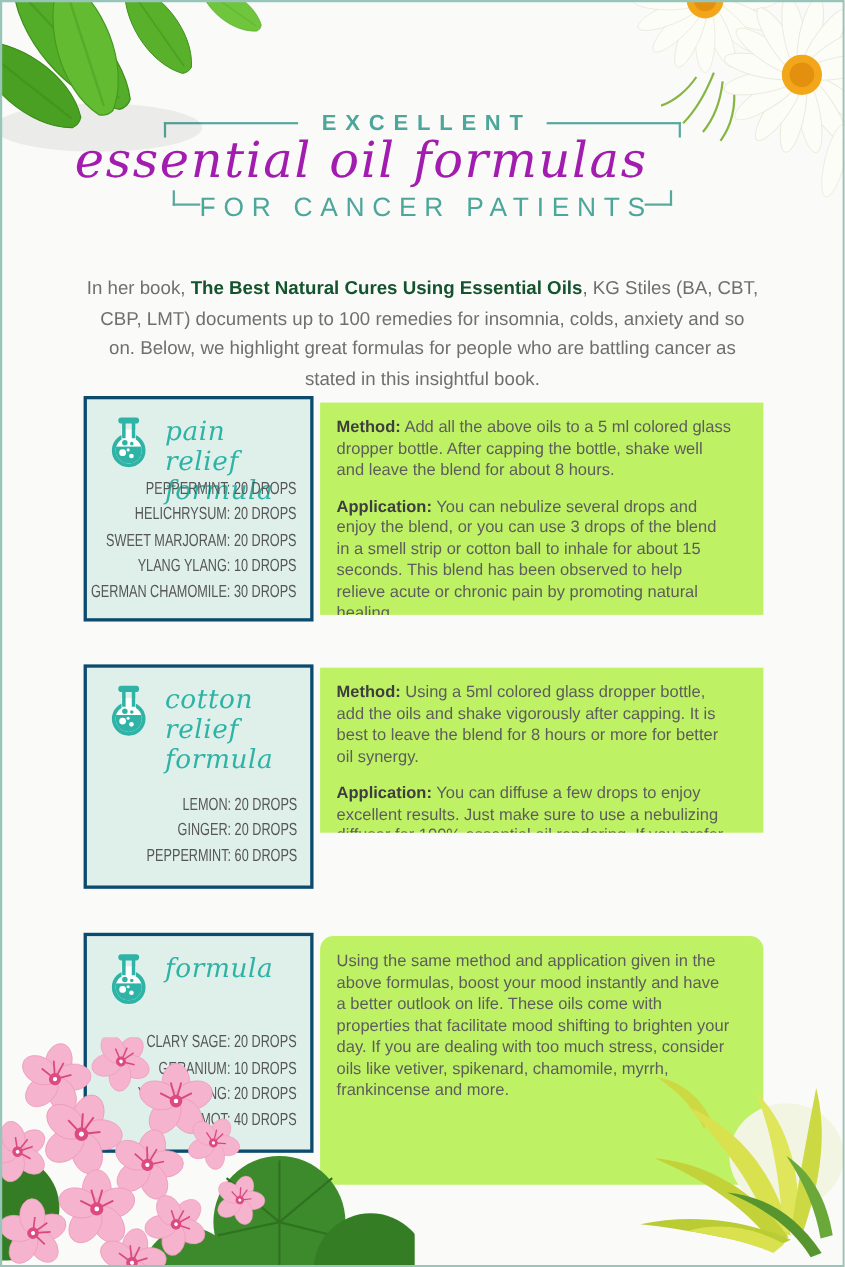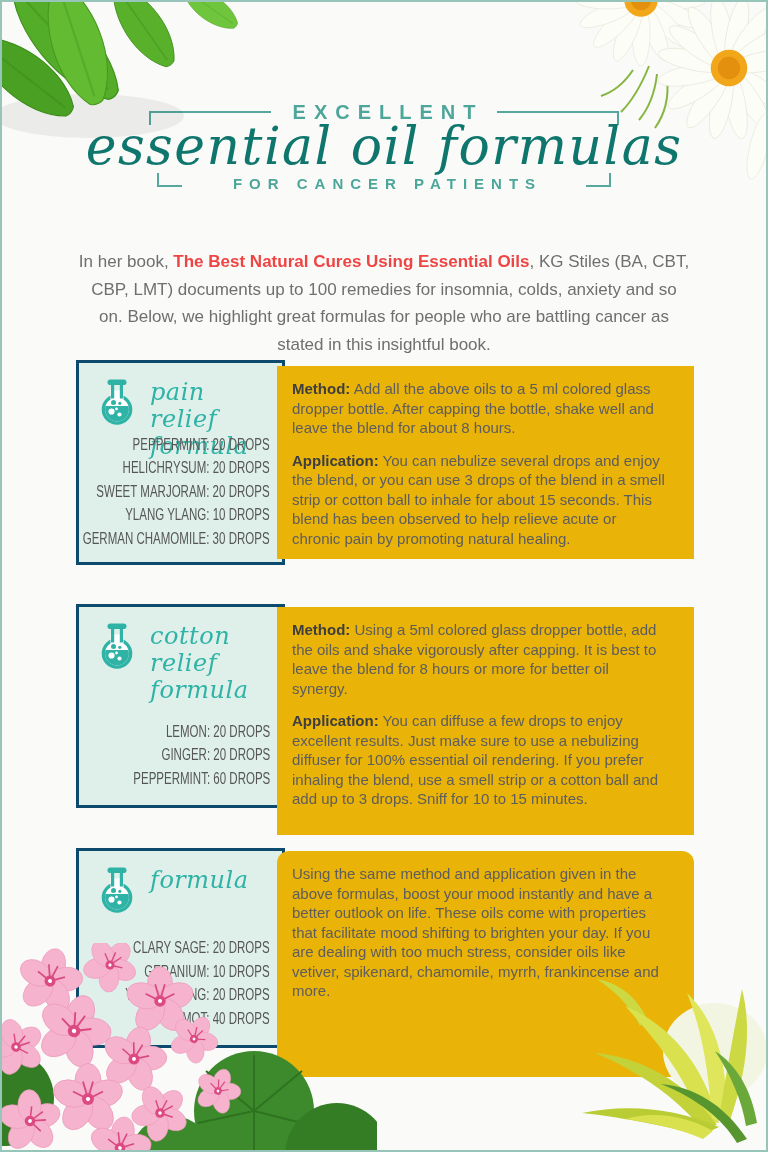--- a/index.html
+++ b/index.html
@@ -16,44 +16,44 @@
   .tl-line{top:16px;left:1px;width:122px;height:2px;}
   .tr-line{top:16px;right:1px;width:122px;height:2px;}
   .tl-tick{top:16px;left:1px;width:2px;height:14px;}
   .tr-tick{top:16px;right:1px;width:2px;height:14px;}
   .bl-tick{top:78px;left:9px;width:2px;height:14px;}
   .br-tick{top:78px;right:9px;width:2px;height:14px;}
   .bl-line{top:90px;left:9px;width:25px;height:2px;}
   .br-line{top:90px;right:9px;width:25px;height:2px;}
   .kicker{position:absolute;top:6px;left:0;right:0;text-align:center;
     font-weight:bold;font-size:20px;letter-spacing:8px;text-indent:8px;color:#4da69a;}
-  .main-title{position:absolute;top:27px;left:-80px;right:-80px;text-align:center;
-    font-family:"DejaVu Serif",serif;font-style:italic;font-size:52px;line-height:48px;
-    letter-spacing:1.5px;color:#0f766e;}
+  .main-title{position:absolute;top:27px;left:-80px;right:-80px;text-align:left;
+    font-family:"DejaVu Serif",serif;font-style:italic;font-size:45px;line-height:48px;
+    letter-spacing:1.5px;color:#a21caf;}
   .subtitle{position:absolute;top:80px;left:0;right:0;text-align:center;
-    font-weight:bold;font-size:15px;letter-spacing:7px;text-indent:7px;color:#4da69a;white-space:nowrap;}
+    font-weight:normal;font-size:24px;letter-spacing:7px;text-indent:7px;color:#4da69a;white-space:nowrap;}
 
   
   .intro{position:absolute;top:231px;left:78px;width:612px;text-align:center;
     font-size:17px;line-height:27.5px;color:#6f6f6f;z-index:2;}
-  .intro b{color:#ef4444;}
+  .intro b{color:#14532d;}
 
   
   .row{position:absolute;left:76px;width:618px;z-index:2;}
   .row-0{top:360px;}
   .row-1{top:604px;}
   .row-2{top:848px;}
   .mint-card{position:absolute;left:0;top:0;width:203px;background:#dff0ea;border:3px solid #0c4a6e;}
   .row-0 .mint-card{height:199px;}
   .row-1 .mint-card{height:198px;}
   .row-2 .mint-card{height:194px;}
-  .pink-panel{position:absolute;left:201px;right:0;background:#eab308;
+  .pink-panel{position:absolute;left:215px;right:0;background:#bef264;
     padding:13px 28px 10px 15px;box-sizing:border-box;overflow:hidden;}
   .row-0 .pink-panel{top:6px;height:193px;}
-  .row-1 .pink-panel{top:3px;height:228px;}
+  .row-1 .pink-panel{top:3px;height:150px;}
   .row-2 .pink-panel{top:3px;height:226px;border-radius:12px;}
   .card-head{display:flex;gap:11px;padding:15px 6px 0 16px;}
   .flask{flex:0 0 auto;}
   .card-title{font-family:"DejaVu Serif",serif;font-style:italic;font-size:24px;line-height:27px;
     color:#2fb3a6;margin-top:1px;letter-spacing:0.5px;}
   .ingredients{position:absolute;right:12px;bottom:12px;text-align:right;
     font-size:16px;line-height:23.5px;color:#565656;white-space:nowrap;
     transform:scaleX(0.72);transform-origin:100% 100%;}
   .row-1 .ingredients,.row-2 .ingredients{bottom:15px;}
   .pink-panel p{margin:0 0 13px;font-size:15px;line-height:19.5px;color:#5d5d5d;}

